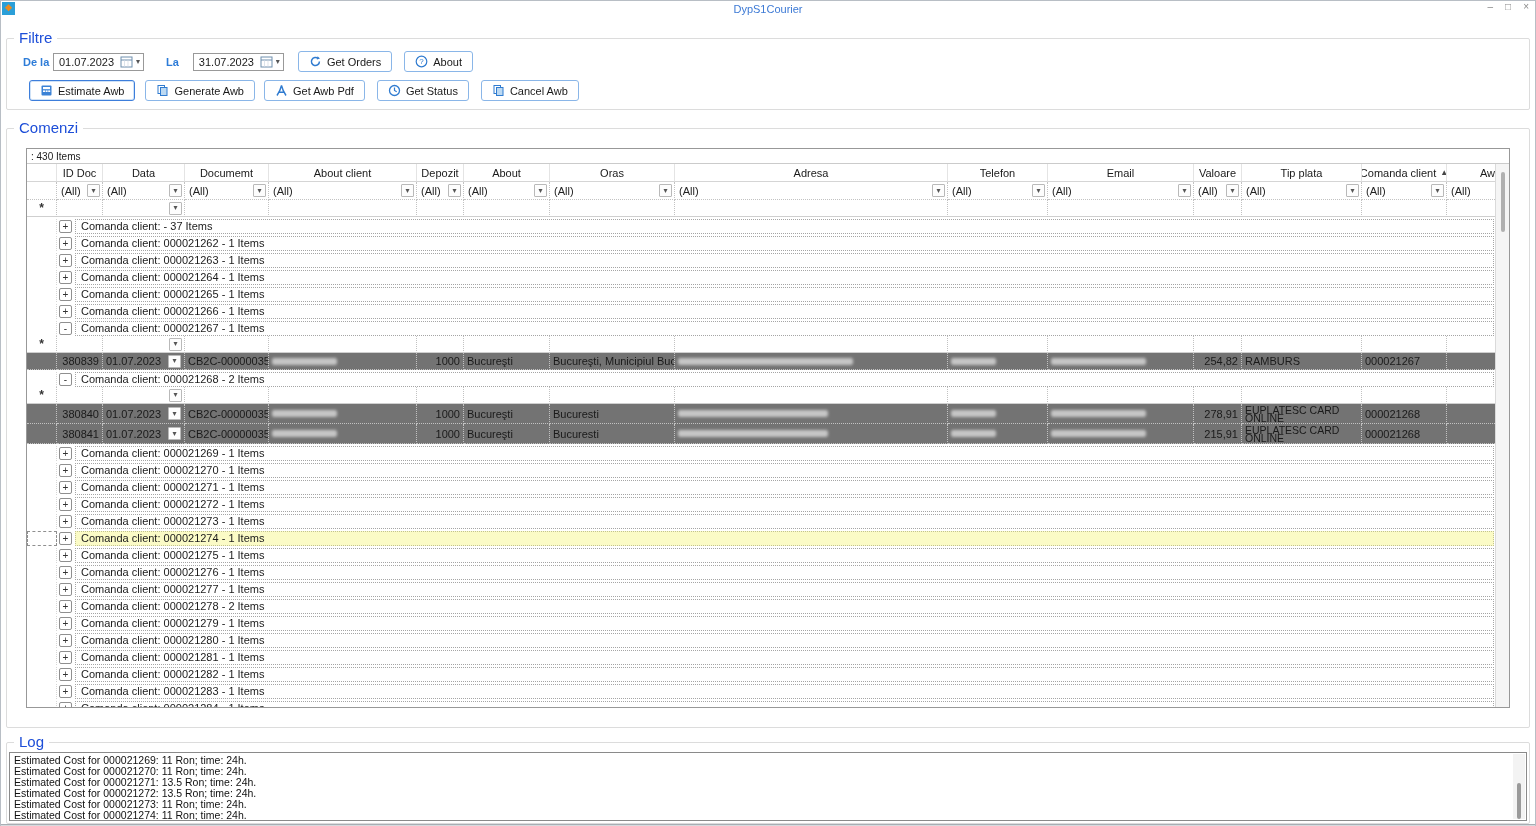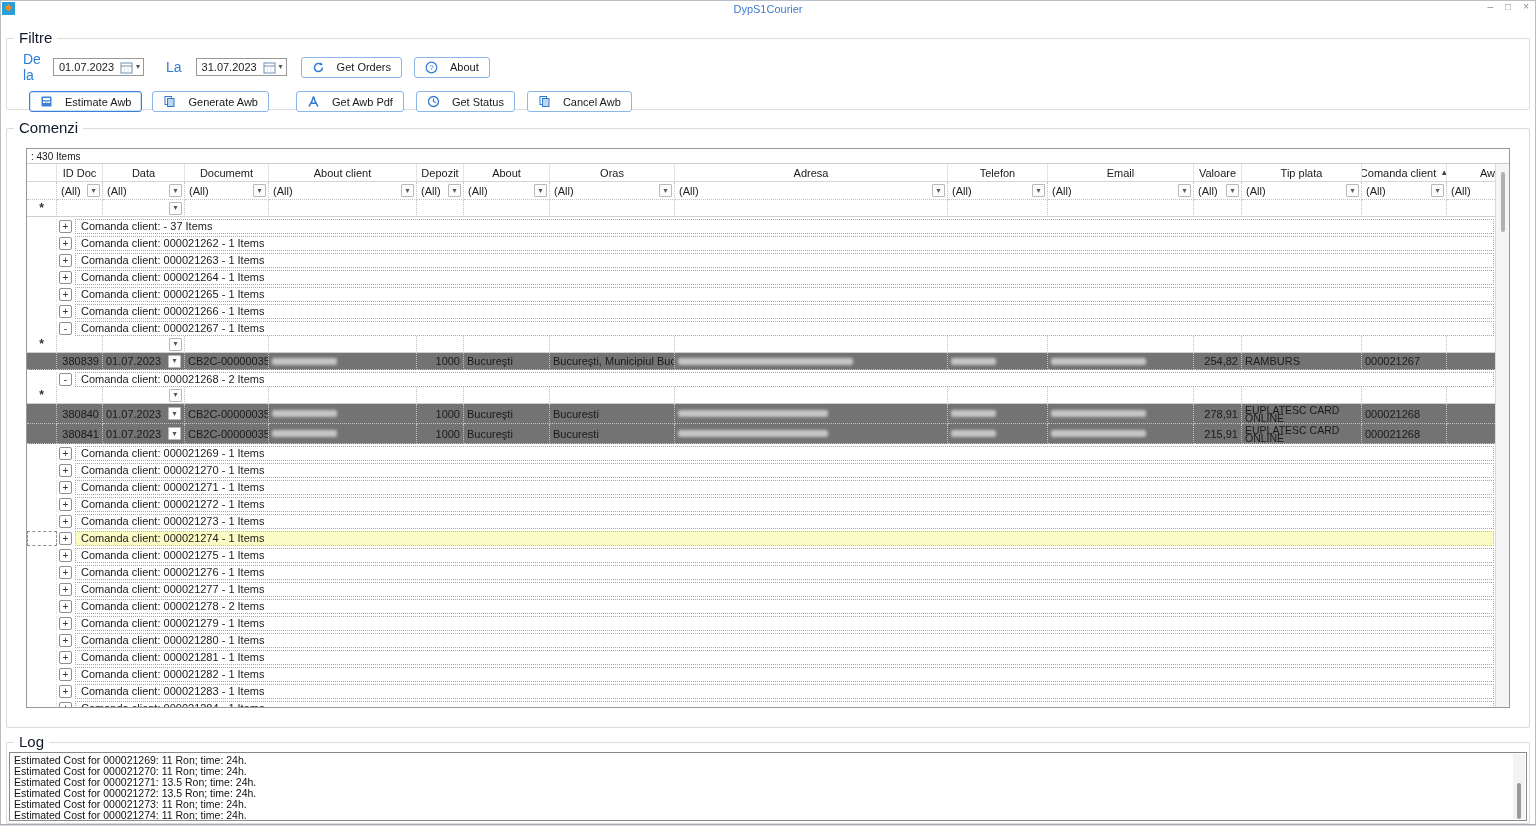--- a/index.html
+++ b/index.html
@@ -10,30 +10,30 @@
   
   .titlebar { height:15px; position:relative; display:flex; align-items:center; background:#fff; flex:0 0 auto; }
   .appicon { width:13px; height:13px; margin-left:1px; background:#2b9fd8; display:flex; align-items:center; justify-content:center;
     color:#f08a1d; font-size:9px; line-height:9px; font-weight:bold; }
   .apptitle { position:absolute; left:0; right:0; text-align:center; color:#3d7ad5; font-size:11px; }
   .wincontrols { position:absolute; right:6px; top:0; display:flex; gap:12px; color:#8a8a8a; font-size:10px; }
   .wincontrols span { cursor:default; }
 
   
   .gbox { position:relative; border:1px solid #dcdcdc; border-radius:2px; margin:0 5px; background:#fff; }
-  .glegend { position:absolute; top:-10px; left:7px; background:#fff; padding:0 5px; color:#0f172a; font-size:15px; }
+  .glegend { position:absolute; top:-10px; left:7px; background:#fff; padding:0 5px; color:#1d4ed8; font-size:15px; }
 
   
   .gbox-filtre { margin-top:22px; height:72px; padding:12px 0 0 16px; flex:0 0 auto; }
   .frow { display:flex; align-items:center; margin-bottom:8px; }
-  .bluelabel { color:#2d7cd8; font-size:14px; }
+  .bluelabel { color:#2d7cd8; font-size:11px;font-weight:bold; }
   .dtp { display:inline-flex; align-items:center; border:1px solid #999; height:18px; background:#fff; padding:0 3px 0 5px; gap:3px; }
   .dtp .dtext { width:58px; }
   .chev { color:#555; font-size:8px; line-height:8px; }
-  .btn { display:inline-flex; align-items:center; gap:12px; border:1px solid #8ab6e8; border-radius:3px; background:#fff;
+  .btn { display:inline-flex; align-items:center; gap:5px; border:1px solid #8ab6e8; border-radius:3px; background:#fff;
     padding:0 10px; font-size:11px; height:21px; cursor:default; }
   .btn.focused { border-color:#3d7edb; box-shadow:0 0 0 1px #cfe2f7 inset; }
   .icon12 { width:13px; height:13px; display:inline-flex; }
   .icon12 svg { width:13px; height:13px; }
 
   
   .gbox-comenzi { margin-top:18px; height:600px; padding:19px; display:flex; flex-direction:column; flex:0 0 auto; }
   .grid { flex:1; border:1px solid #989898; display:flex; flex-direction:column; overflow:hidden; background:#fff; }
   .items-bar { flex:0 0 15px; border-bottom:1px solid #cbcbcb; padding-left:4px; display:flex; align-items:center; font-size:10px; }
   .grid-main { flex:1; display:flex; overflow:hidden; }
@@ -197,21 +197,21 @@
       </span>
       <span class="btn" style="margin-left:10px">
         <span class="icon12">
             <svg viewBox="0 0 13 13">
               <rect x="2" y="1.5" width="6.5" height="8" fill="#fff" stroke="#2f7bd0"></rect>
               <rect x="4.5" y="3.5" width="6.5" height="8" fill="#bcd9f2" stroke="#2f7bd0"></rect>
             </svg>
           </span>
         <span>Generate Awb</span>
       </span>
-      <span class="btn" style="margin-left:27px">
+      <span class="btn" style="margin-left:9px">
         <span class="icon12">
             <svg viewBox="0 0 13 13">
               <path d="M6.5 1.5 C5.8 4.5 4 8.5 2 11.5 M6.5 1.5 C7.2 4.5 9 8.5 11 11.5 M3.4 8.2 H9.6" fill="none" stroke="#2f7bd0" stroke-width="1.4"></path>
             </svg>
           </span>
         <span>Get Awb Pdf</span>
       </span>
       <span class="btn" style="margin-left:12px">
         <span class="icon12">
             <svg viewBox="0 0 13 13">

